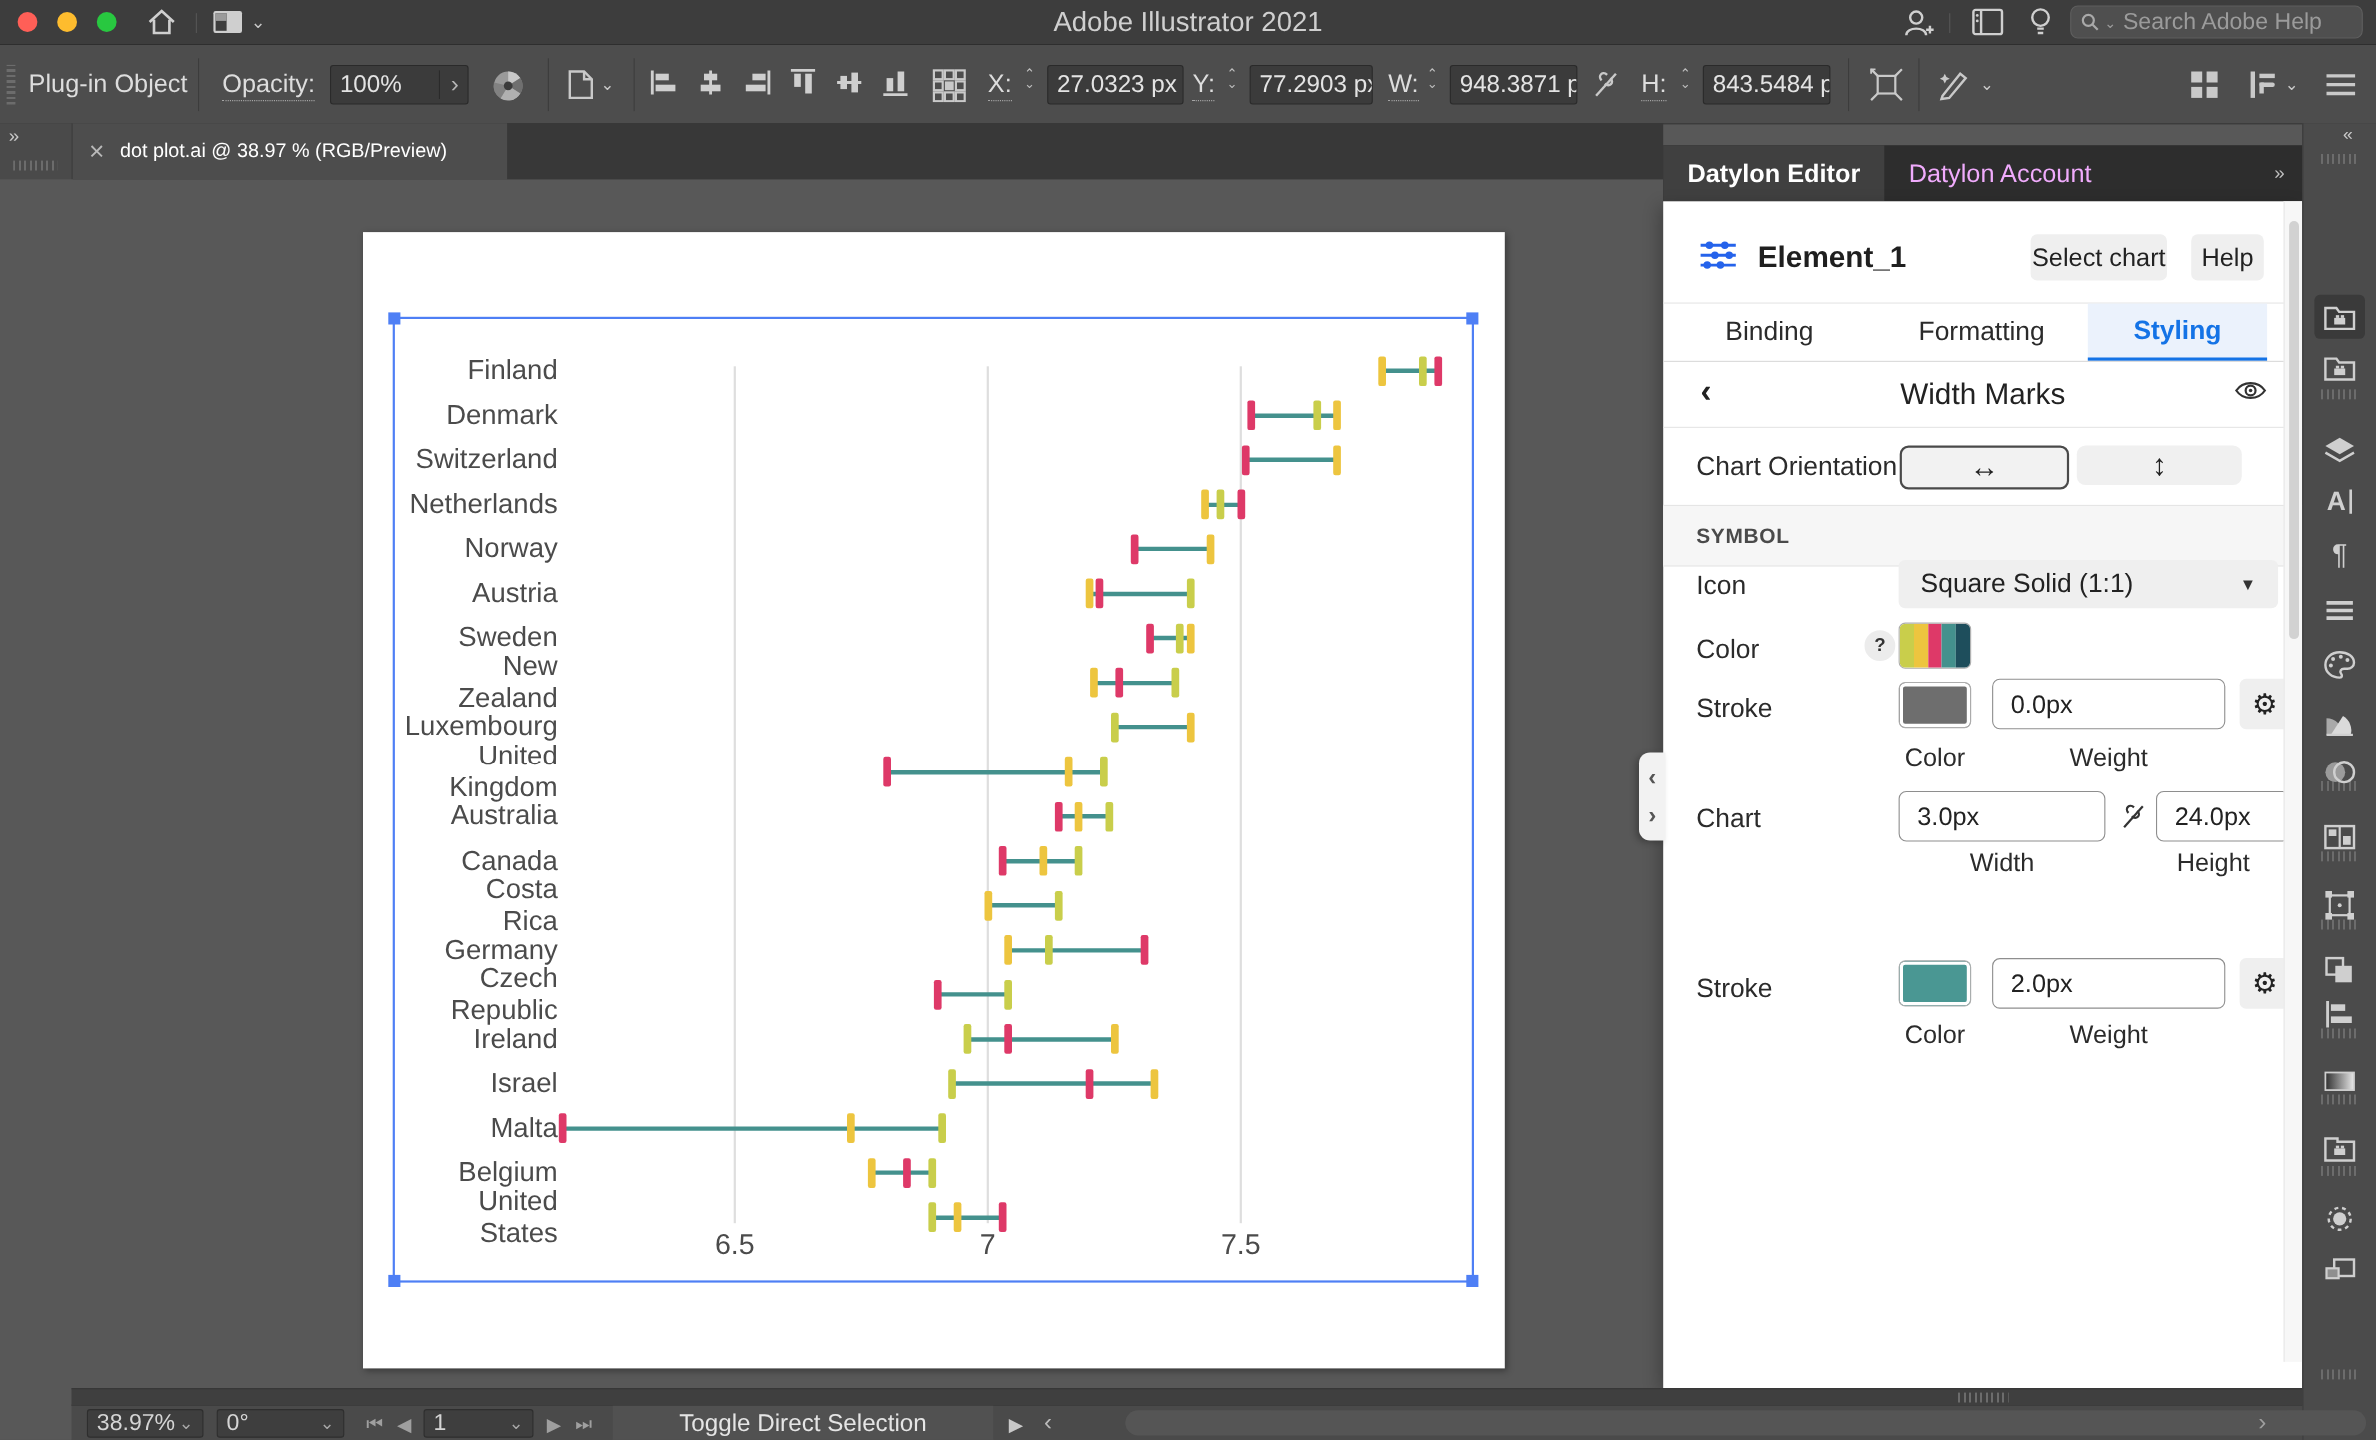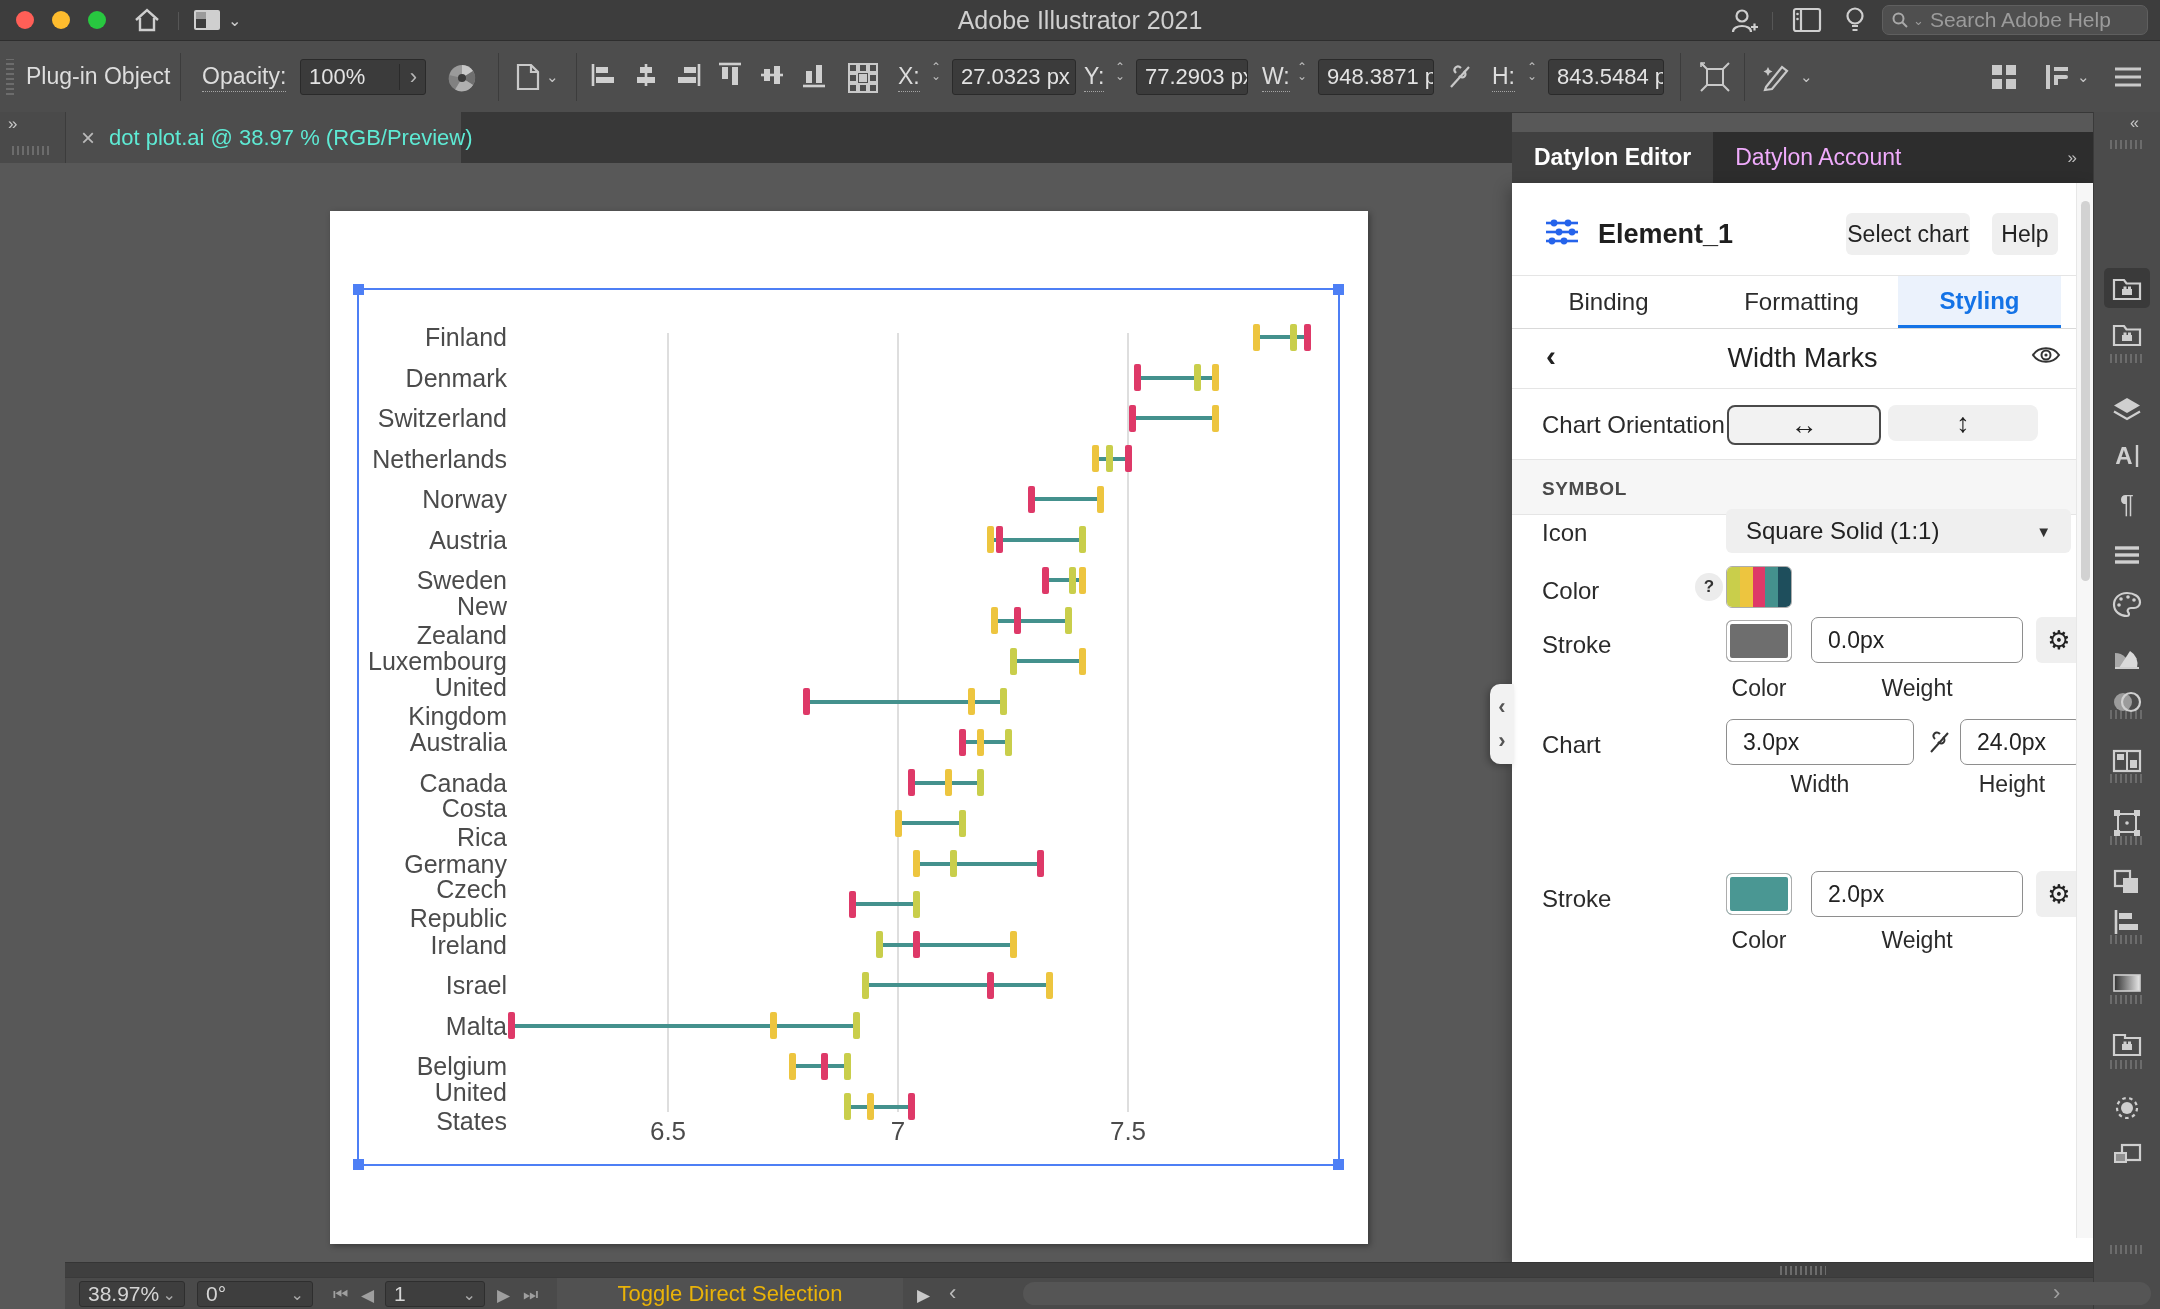--- a/index.html
+++ b/index.html
@@ -24,21 +24,21 @@
   .ob-label{color:#DDD;font-size:23px;}
   .dotted{border-bottom:1px dotted #A5A5A5;padding-bottom:1px;}
   .ob-box{background:#3B3B3B;border:1px solid #2A2A2A;border-radius:3px;color:#E3E3E3;font-size:22px;
           display:flex;align-items:center;padding:0 8px;box-sizing:border-box;height:36px;overflow:hidden;white-space:nowrap;}
   .vsep{width:1px;background:#3C3C3C;top:12px;height:48px;}
   .spinner{display:flex;flex-direction:column;align-items:center;color:#BDBDBD;font-size:12px;line-height:9px;width:16px;}
   
   #tabrow{left:65px;top:112px;width:1447px;height:51px;background:#383838;border-bottom:1px solid #2B2B2B;}
   #doc-tab{left:0;top:0;width:396px;height:51px;background:#4D4D4D;display:flex;align-items:center;gap:14px;padding:0 16px;box-sizing:border-box;}
   #doc-tab .close{color:#B9B9B9;font-size:24px;}
-  #doc-tab .name{color:#5eead4;font-size:22px;white-space:nowrap;}
+  #doc-tab .name{color:#ffffff;font-size:18px;white-space:nowrap;}
   
   #toolstrip{left:0;top:112px;width:65px;height:1197px;background:#4A4A4A;border-right:1px solid #3C3C3C;}
   .tool{left:9px;width:47px;height:40px;display:flex;align-items:center;justify-content:center;}
   .tool.active{background:#2E2E2E;border-radius:4px;}
   .grip-h{background:repeating-linear-gradient(90deg,#6C6C6C 0 2px,transparent 2px 5px);height:9px;}
   #artboard{left:330px;top:211px;width:1038px;height:1033px;background:#FFFFFF;
             box-shadow:2px 2px 6px rgba(0,0,0,.35);}
   .gridline{width:2px;background:#DEDEDE;top:333px;height:779px;}
   .axis-label{color:#4B4B4B;font-size:26px;top:1116px;width:80px;text-align:center;}
   .cat-label{color:#4B4B4B;font-size:25px;line-height:29px;text-align:right;width:180px;white-space:pre-line;}
@@ -815,21 +815,21 @@
     </div>
     <span class="abs sb-nav" style="left:268px;top:7px">⏮</span>
     <span class="abs sb-nav" style="left:296px;top:7px">◀</span>
     <div class="abs sb-box" style="left:320px;top:3px;width:100px">
       <span>1</span>
       <span class="sb-ch" style="margin-left:auto">⌄</span>
     </div>
     <span class="abs sb-nav" style="left:432px;top:7px">▶</span>
     <span class="abs sb-nav" style="left:458px;top:7px">⏭</span>
     <div class="abs" style="left:492px;top:0;width:346px;height:31px;background:#515151;display:flex;align-items:center;justify-content:center">
-      <span style="color:#eab308;font-size:22px">Toggle Direct Selection</span>
+      <span style="color:#e5e5e5;font-size:22px">Toggle Direct Selection</span>
     </div>
     <span class="abs sb-nav" style="left:852px;top:7px;color:#C9C9C9">▶</span>
     <span class="abs" style="left:884px;top:2px;color:#BBB;font-size:22px">‹</span>
     <div id="sb-track" class="abs">
       
     </div>
     <span class="abs" style="left:1988px;top:2px;color:#9F9F9F;font-size:22px">›</span>
   </div>
 
 </div>

